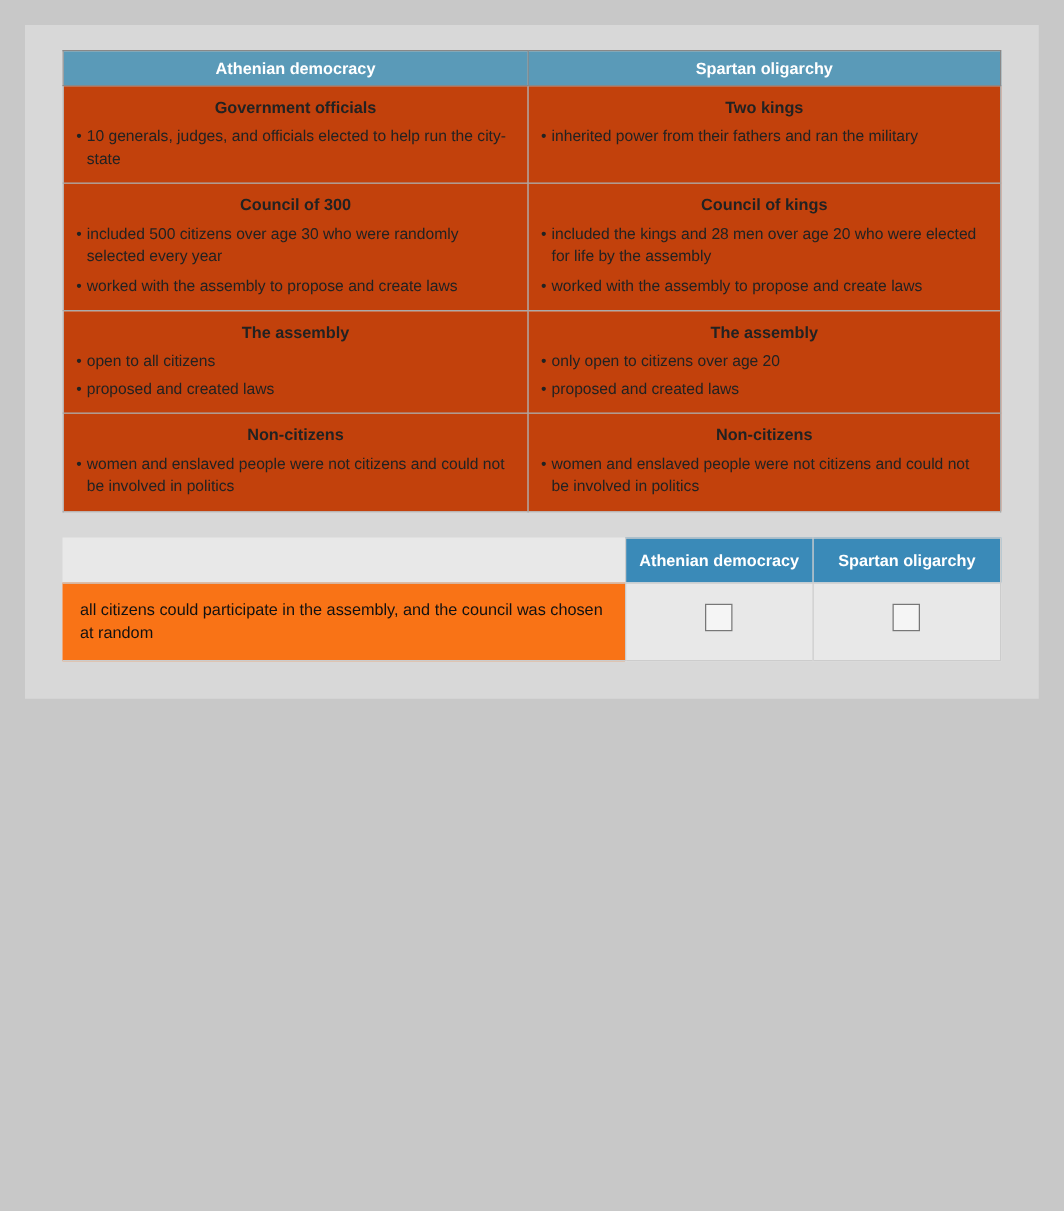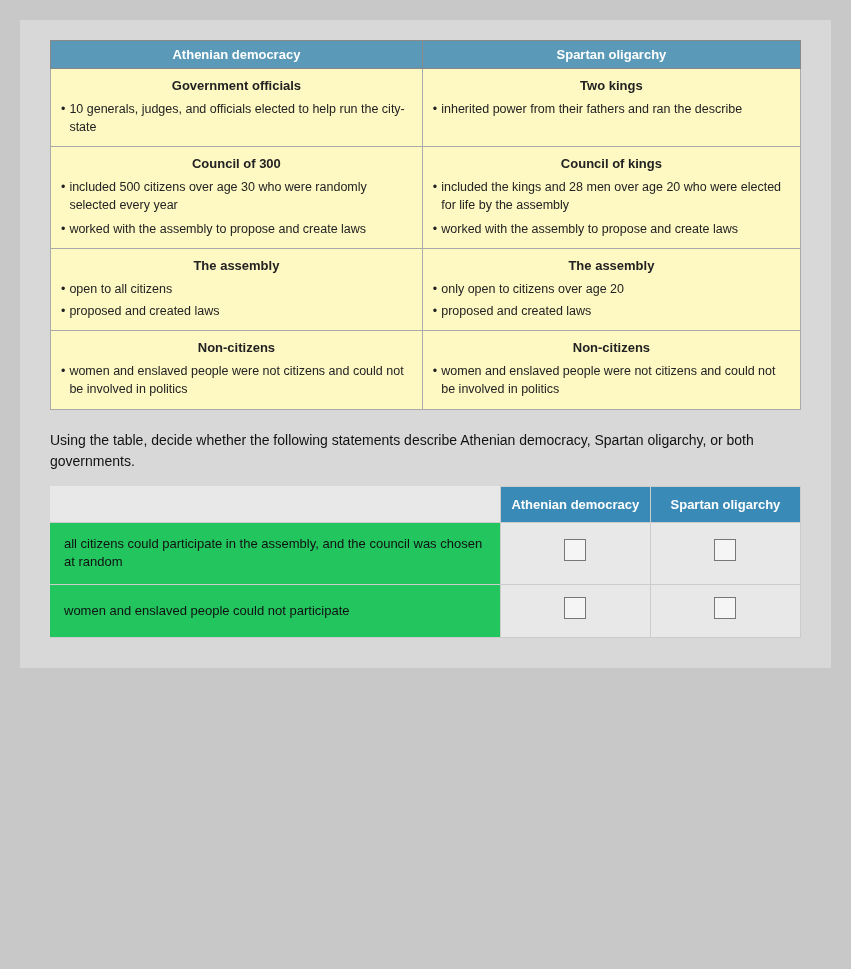--- a/index.html
+++ b/index.html
@@ -38,21 +38,21 @@
       text-align: center;
       border: 1px solid #888;
     }
 
     .comparison-table td {
       border: 1px solid #aaa;
       padding: 8px 10px;
       vertical-align: top;
       font-size: 12.5px;
       line-height: 1.45;
-      background: #fef9c3;
+      background: #c2410c;
     }
 
     .comparison-table td strong {
       display: block;
       text-align: center;
       font-weight: bold;
       margin-bottom: 4px;
       font-size: 13px;
     }
 
@@ -103,21 +103,21 @@
     .answer-table tbody td {
       padding: 12px 14px;
       vertical-align: middle;
       font-size: 13px;
       line-height: 1.45;
       color: #111;
       border: 1px solid #ccc;
     }
 
     .answer-table tbody td:first-child {
-      background: #22c55e;
+      background: #f97316;
       width: 60%;
       border-left: none;
       margin-top: 48px;
     }
 
     .answer-table tbody td.checkbox-cell {
       text-align: center;
       width: 20%;
       background: #e8e8e8;
     }
@@ -153,21 +153,21 @@
           <strong>Government officials</strong>
           <div class="bullet-item">
             <span class="bullet">•</span>
             <span>10 generals, judges, and officials elected to help run the city-state</span>
           </div>
         </td>
         <td>
           <strong>Two kings</strong>
           <div class="bullet-item">
             <span class="bullet">•</span>
-            <span>inherited power from their fathers and ran the describe</span>
+            <span>inherited power from their fathers and ran the military</span>
           </div>
         </td>
       </tr>
 
       <tr>
         <td>
           <strong>Council of 300</strong>
           <div class="bullet-item">
             <span class="bullet">•</span>
             <span>included 500 citizens over age 30 who were randomly selected every year</span>
@@ -227,45 +227,35 @@
           <strong>Non-citizens</strong>
           <div class="bullet-item">
             <span class="bullet">•</span>
             <span>women and enslaved people were not citizens and could not be involved in politics</span>
           </div>
         </td>
       </tr>
     </tbody>
   </table>
 
-  <p class="question-text">Using the table, decide whether the following statements describe Athenian democracy, Spartan oligarchy, or both governments.</p>
 
   <table class="answer-table">
     <thead>
       <tr>
         <th style="background:transparent; border:none;"></th>
         <th>Athenian democracy</th>
         <th>Spartan oligarchy</th>
       </tr>
     </thead>
     <tbody>
       <tr>
         <td>all citizens could participate in the assembly, and the council was chosen at random</td>
         <td class="checkbox-cell">
           <span class="checkbox-box"></span>
         </td>
         <td class="checkbox-cell">
           <span class="checkbox-box"></span>
         </td>
       </tr>
-      <tr>
-        <td>women and enslaved people could not participate</td>
-        <td class="checkbox-cell">
-          <span class="checkbox-box"></span>
-        </td>
-        <td class="checkbox-cell">
-          <span class="checkbox-box"></span>
-        </td>
-      </tr>
     </tbody>
   </table>
 
 </div>
 
 </body></html>

